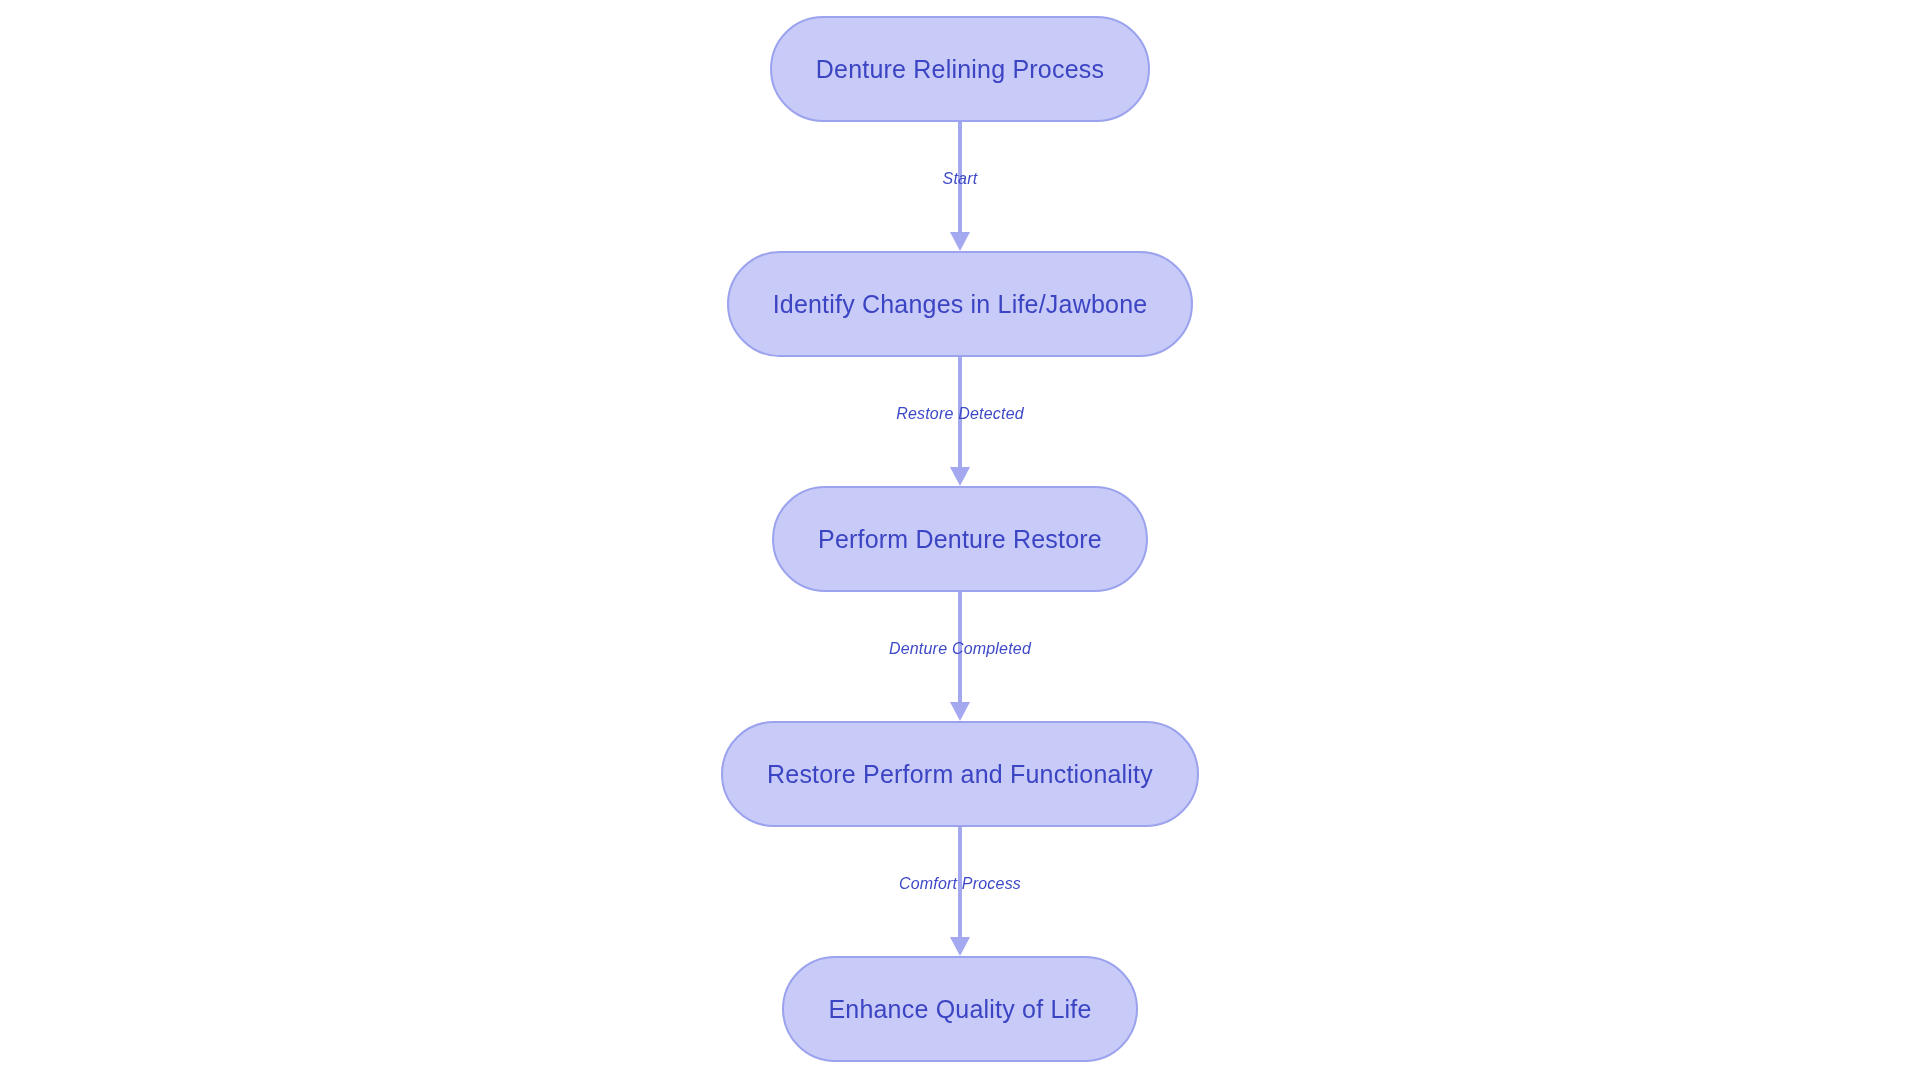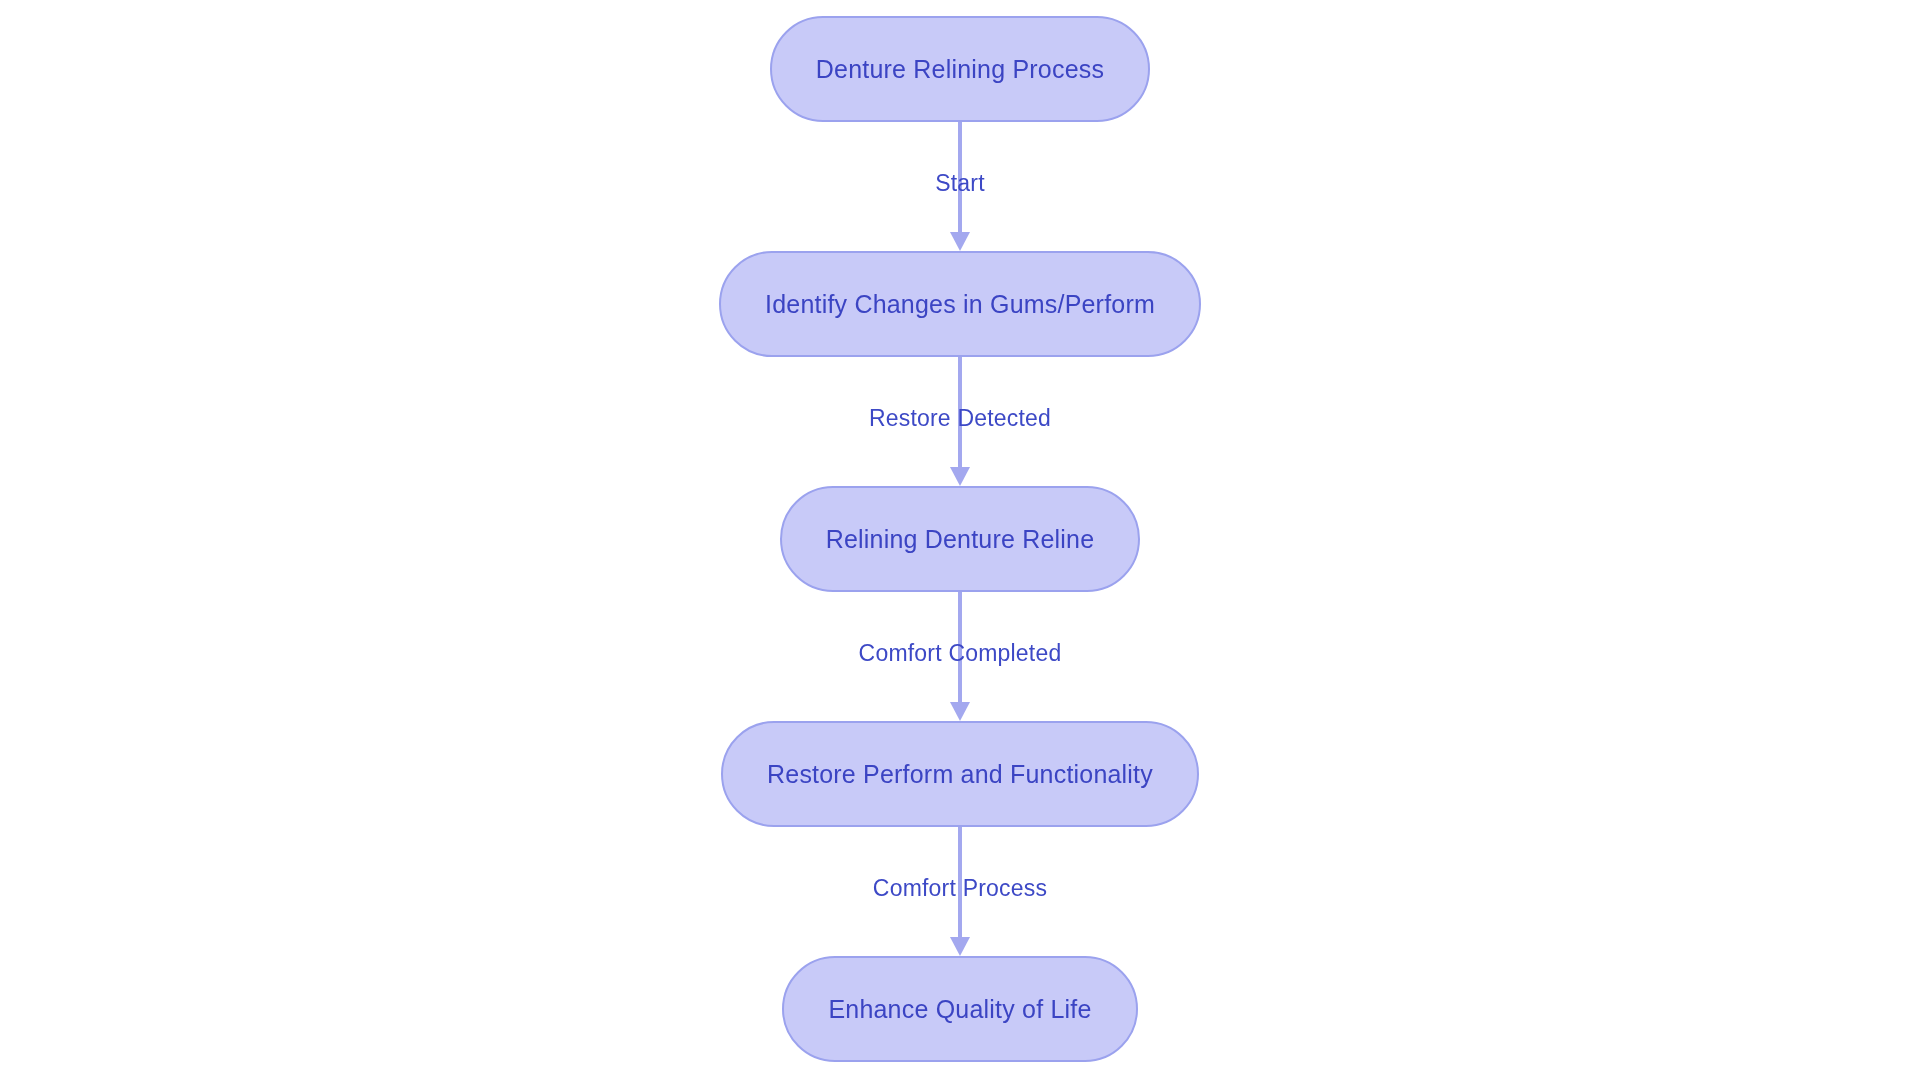--- a/index.html
+++ b/index.html
@@ -66,60 +66,61 @@
     border-right: 10px solid transparent;
     border-top: 19px solid var(--edge-line, #a3a8ef);
     z-index: 0;
   }
   .connector .edge-label {
     position: absolute;
     top: 48px;
     left: 50%;
     transform: translateX(-50%);
     white-space: nowrap;
-    font-size: 23px;
+    font-size: 16px;
     font-weight: 500;
     letter-spacing: 0.2px;
     color: var(--edge-label-text, #3d49c6);
     z-index: 1;
+    font-style: italic;
   }
 </style>
 </head>
 <body>
 
 <div class="canvas">
   <div class="flow-column">
 
     <div class="flow-node">
       <span>Denture Relining Process</span>
     </div>
 
     <div class="connector">
       <div class="line"></div>
       <div class="edge-label">Start</div>
       <div class="arrowhead"></div>
     </div>
 
     <div class="flow-node">
-      <span>Identify Changes in Gums/Perform</span>
+      <span>Identify Changes in Life/Jawbone</span>
     </div>
 
     <div class="connector">
       <div class="line"></div>
       <div class="edge-label">Restore Detected</div>
       <div class="arrowhead"></div>
     </div>
 
     <div class="flow-node">
-      <span>Relining Denture Reline</span>
+      <span>Perform Denture Restore</span>
     </div>
 
     <div class="connector">
       <div class="line"></div>
-      <div class="edge-label">Comfort Completed</div>
+      <div class="edge-label">Denture Completed</div>
       <div class="arrowhead"></div>
     </div>
 
     <div class="flow-node">
       <span>Restore Perform and Functionality</span>
     </div>
 
     <div class="connector">
       <div class="line"></div>
       <div class="edge-label">Comfort Process</div>

